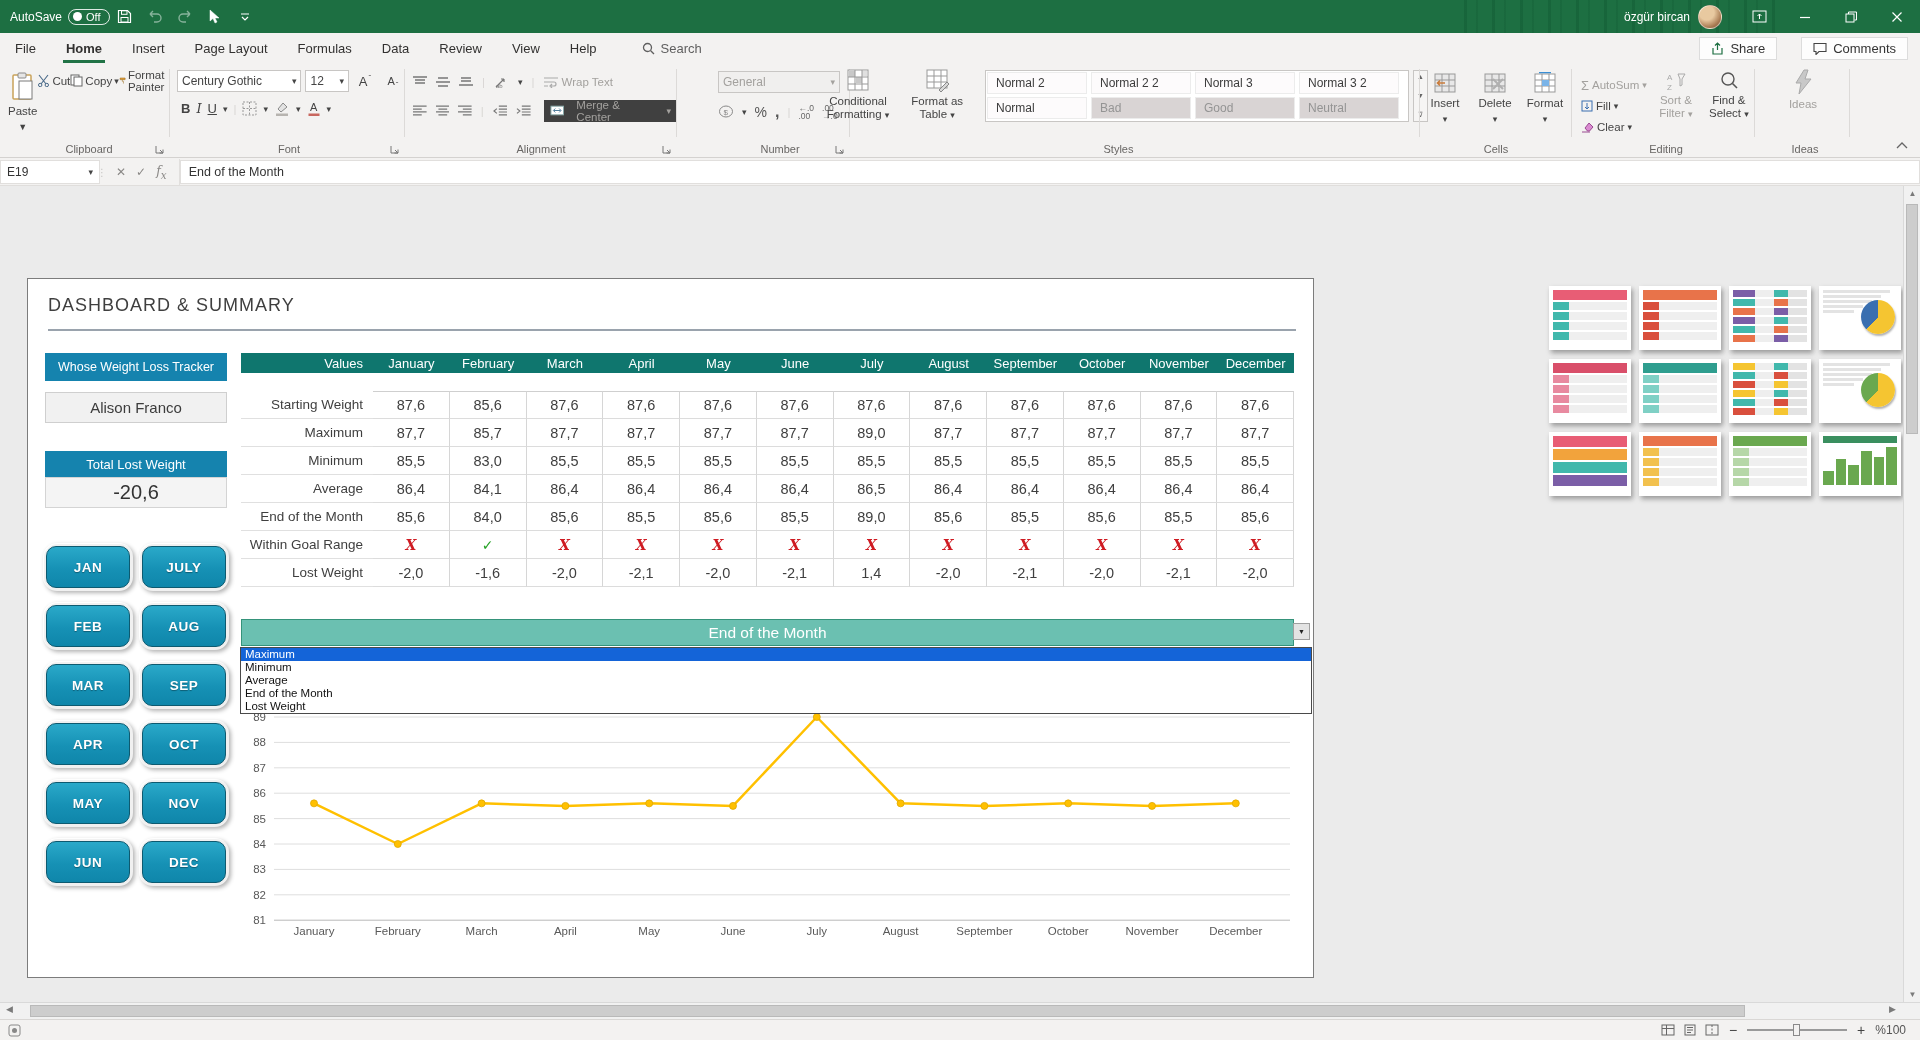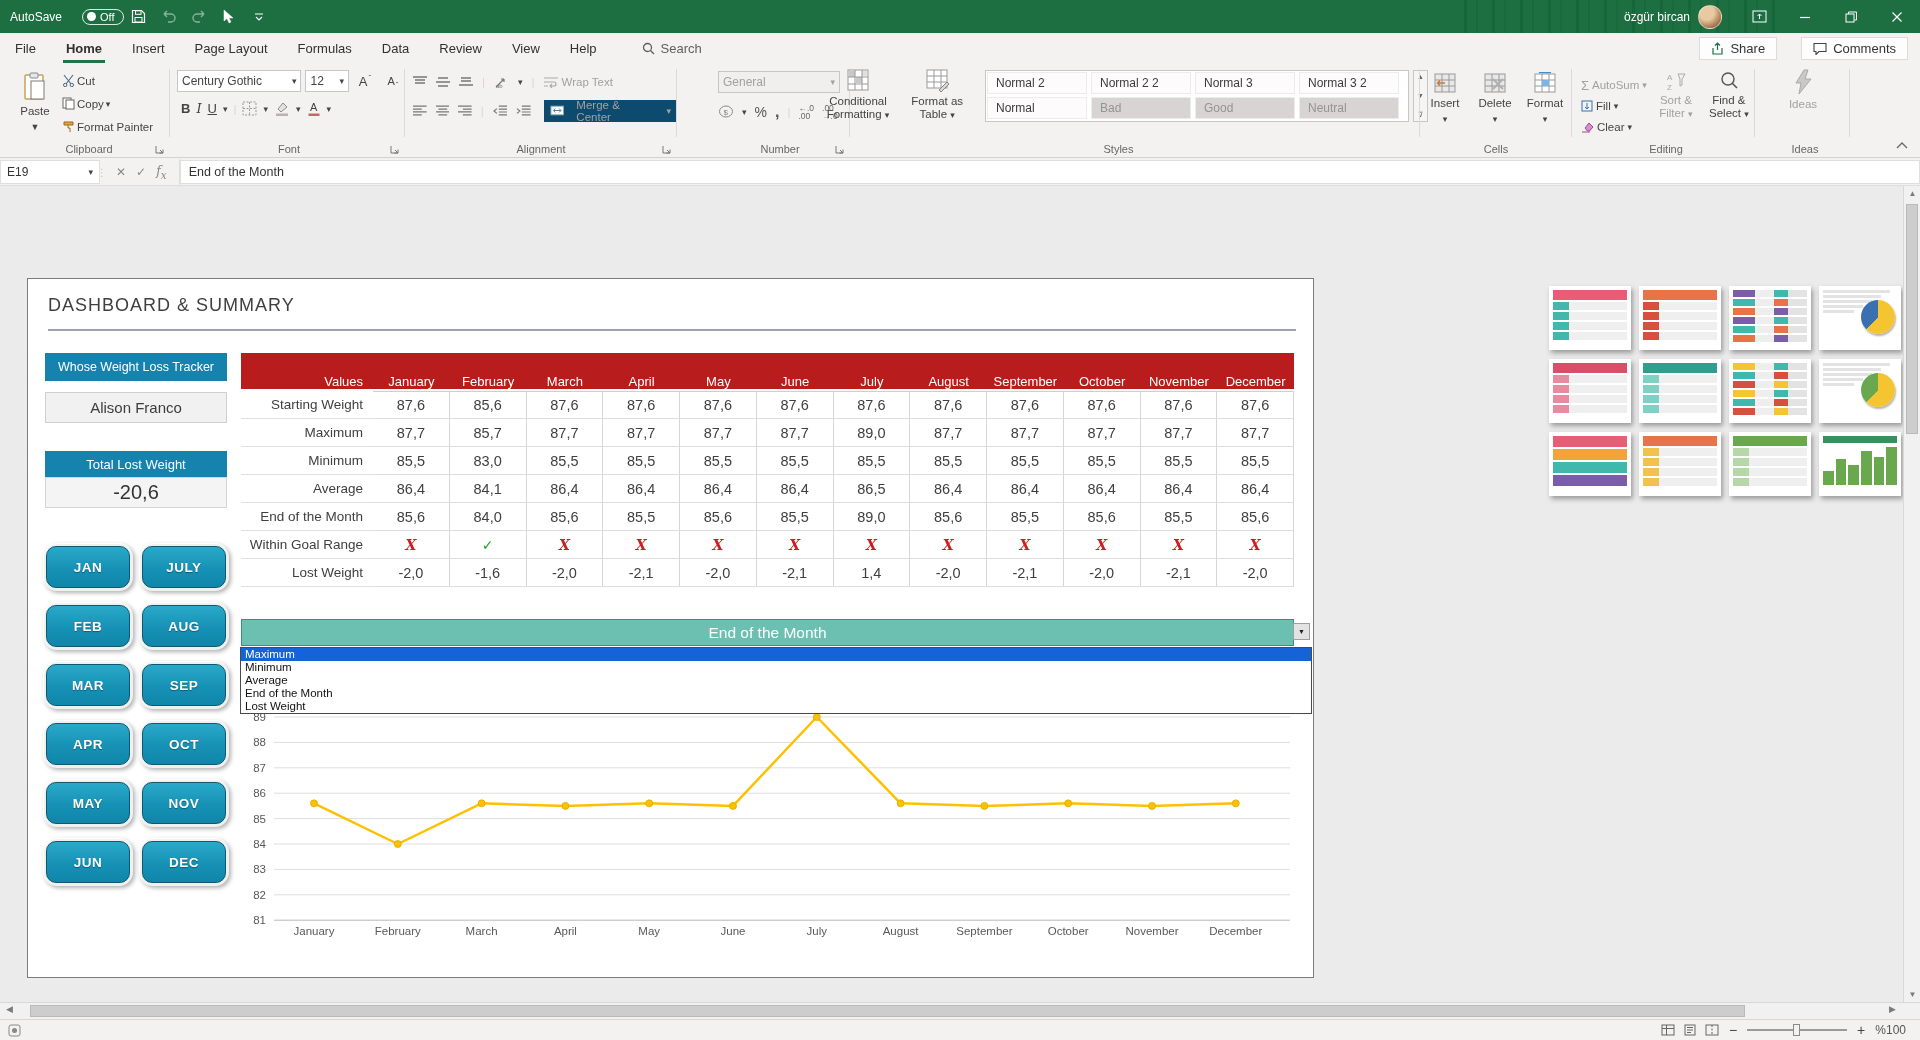--- a/index.html
+++ b/index.html
@@ -5,21 +5,21 @@
   * { margin:0; padding:0; box-sizing:border-box; }
   html,body { width:1920px; height:1040px; overflow:hidden; background:#f3f2f1;
     font-family:"Liberation Sans","DejaVu Sans",sans-serif; }
   #app { position:relative; width:1920px; height:1040px; }
 
   
   .titlebar { position:absolute; left:0; top:0; width:1920px; height:33px;
     background:#1d6f42; display:flex; align-items:center; color:#fff; }
   .tb-deco { position:absolute; left:1450px; top:0; width:330px; height:33px; opacity:.35;
     background:repeating-linear-gradient(90deg, transparent 0 14px, rgba(0,60,30,.55) 14px 17px, transparent 17px 26px, rgba(0,60,30,.35) 26px 28px); }
-  .autosave { display:flex; align-items:center; gap:20px; margin-left:10px; font-size:12px; }
+  .autosave { display:flex; align-items:center; gap:6px; margin-left:10px; font-size:12px; }
   .as-pill { display:flex; align-items:center; gap:4px; border:1px solid rgba(255,255,255,.85);
     border-radius:9px; padding:1px 8px 1px 4px; font-size:11px; }
   .as-dot { width:9px; height:9px; border-radius:50%; background:#fff; }
   .qa-btn { width:30px; height:33px; display:flex; align-items:center; justify-content:center; }
   .qa-btn svg { display:block; }
   .tb-title { position:absolute; left:0; right:0; text-align:center; font-size:12.5px; pointer-events:none; }
   .tb-right { margin-left:auto; display:flex; align-items:center; height:33px; z-index:2; }
   .tb-user { font-size:12px; margin-right:8px; }
   .avatar { width:24px; height:24px; border-radius:50%; margin-right:14px;
     background:radial-gradient(circle at 35% 30%, #e8c9a0 0 35%, #a87a52 70%, #6e4a2e 100%);
@@ -114,22 +114,22 @@
 
   .btn-grid { position:absolute; left:15px; top:264px; display:grid;
     grid-template-columns:90px 90px; gap:11px 6px; }
   .mbtn-frame { width:90px; height:48px; border-radius:14px; background:#f0f0f0;
     box-shadow:2px 2px 4px rgba(0,0,0,.3), inset 1px 1px 1px #fff; padding:3px; }
   .mbtn { width:100%; height:100%; border-radius:10px; border:1px solid #0d5a70;
     background:linear-gradient(180deg,#2aa9c9 0%,#1691b5 55%,#0f86aa 100%);
     color:#fff; font-size:13.5px; font-weight:bold; letter-spacing:.5px;
     display:flex; align-items:center; justify-content:center; text-shadow:0 1px 1px rgba(0,0,0,.35); }
 
-  .tbl-header { position:absolute; left:213px; top:74px; width:1053px; height:36px; display:flex;
-    background:#b91c1c; color:#fff; font-size:13px;align-items:flex-end; }
+  .tbl-header { position:absolute; left:213px; top:74px; width:1053px; height:20px; display:flex;
+    background:#0f766e; color:#fff; font-size:13px; }
   .th-cell { display:flex; align-items:center; justify-content:center; }
   .th-values { width:132px; justify-content:flex-end; padding-right:10px; }
   .th-month { flex:1; }
   .tbl-body { position:absolute; left:213px; top:112px; width:1053px; }
   .trow { display:flex; height:28px; }
   .tlabel { width:132px; display:flex; align-items:center; justify-content:flex-end; padding-right:10px;
     font-size:13.5px; color:#3f3f3f; border-bottom:1px solid #e0e0e0; }
   .tcell { flex:1; display:flex; align-items:center; justify-content:center; font-size:14.5px; color:#3f3f3f;
     border-right:1px solid #d6d6d6; border-bottom:1px solid #dcdcdc; }
   .trow .tcell:first-of-type { border-left:1px solid #d6d6d6; }
@@ -275,21 +275,21 @@
       <div style="display:flex; padding-top:4px;">
         <div class="bigbtn">
           <svg width="26" height="30" viewBox="0 0 26 30">
               <rect x="3" y="3" width="18" height="24" rx="1" fill="#fff" stroke="#c9a35a" stroke-width="1.5"></rect>
               <rect x="8" y="1" width="8" height="5" rx="1" fill="#e6e6e6" stroke="#8a8a8a"></rect>
               <rect x="9" y="9" width="13" height="18" fill="#fff" stroke="#7a7a7a"></rect>
             </svg>
           <span>Paste</span>
           <span class="chev">▼</span>
         </div>
-        <div style="display:flex; flex-direction:column; padding-top:2px;">
+        <div style="display:flex; flex-direction:row; padding-top:2px;">
           <div class="smallrow">
             <svg width="13" height="13" viewBox="0 0 13 13">
                 <path d="M2 1 L9 10 M11 1 L4 10" stroke="#4a6b8a" stroke-width="1.1"></path>
                 <circle cx="3.2" cy="11" r="1.7" fill="none" stroke="#4a6b8a"></circle>
                 <circle cx="9.8" cy="11" r="1.7" fill="none" stroke="#4a6b8a"></circle>
               </svg>
             <span>Cut</span>
           </div>
           <div class="smallrow">
             <svg width="13" height="13" viewBox="0 0 13 13">
@@ -390,21 +390,21 @@
         <svg width="14" height="12" viewBox="0 0 14 12">
             <path d="M0 1h14M5 4h9M0 7h14M5 10h9" stroke="#777" stroke-width="1.3"></path>
           </svg>
         <span style="color:#d8d6d4;">|</span>
         <svg width="15" height="12" viewBox="0 0 15 12">
             <path d="M6 1h9M6 4h9M6 7h9M6 10h9M4 3.5 L1 6 l3 2.5" stroke="#777" stroke-width="1.2" fill="none"></path>
           </svg>
         <svg width="15" height="12" viewBox="0 0 15 12">
             <path d="M6 1h9M6 4h9M6 7h9M6 10h9M1 3.5 L4 6 l-3 2.5" stroke="#777" stroke-width="1.2" fill="none"></path>
           </svg>
-        <div class="smallrow" style="background:#0c4a6e; padding:0 6px; gap:12px; height:22px; margin-left:4px;">
+        <div class="smallrow" style="background:#404040; padding:0 6px; gap:12px; height:22px; margin-left:4px;">
           <svg width="15" height="11" viewBox="0 0 15 11">
               <rect x="1" y="1" width="13" height="9" fill="#fff" stroke="#8aa"></rect>
               <path d="M4 5.5h7M5.5 3.5l-2 2 2 2M9.5 3.5l2 2-2 2" stroke="#4a7a9a" fill="none"></path>
             </svg>
           <span class="dis">Merge &amp; Center</span>
           <span class="chev dis">▾</span>
         </div>
       </div>
       <div class="glabel">Alignment</div>
       <svg class="launcher" width="9" height="9" viewBox="0 0 9 9">

